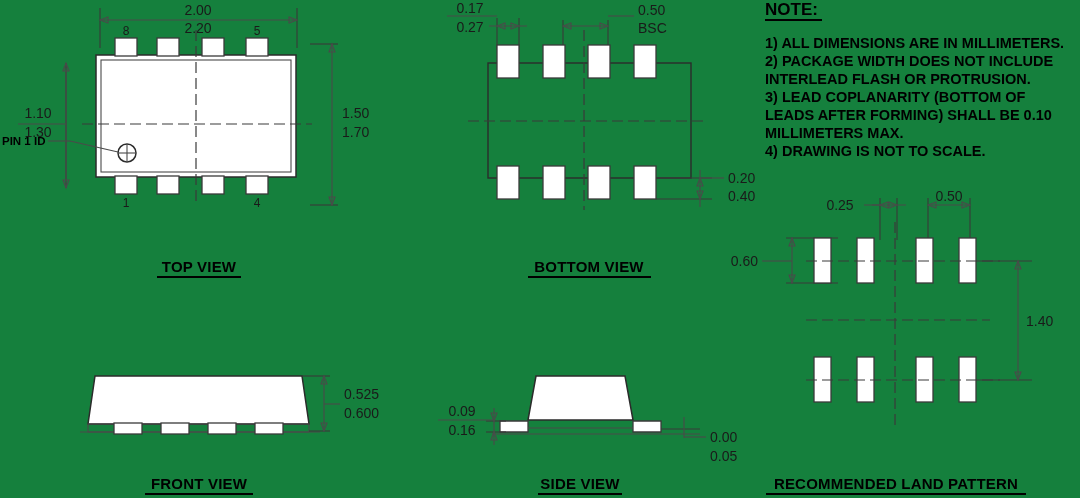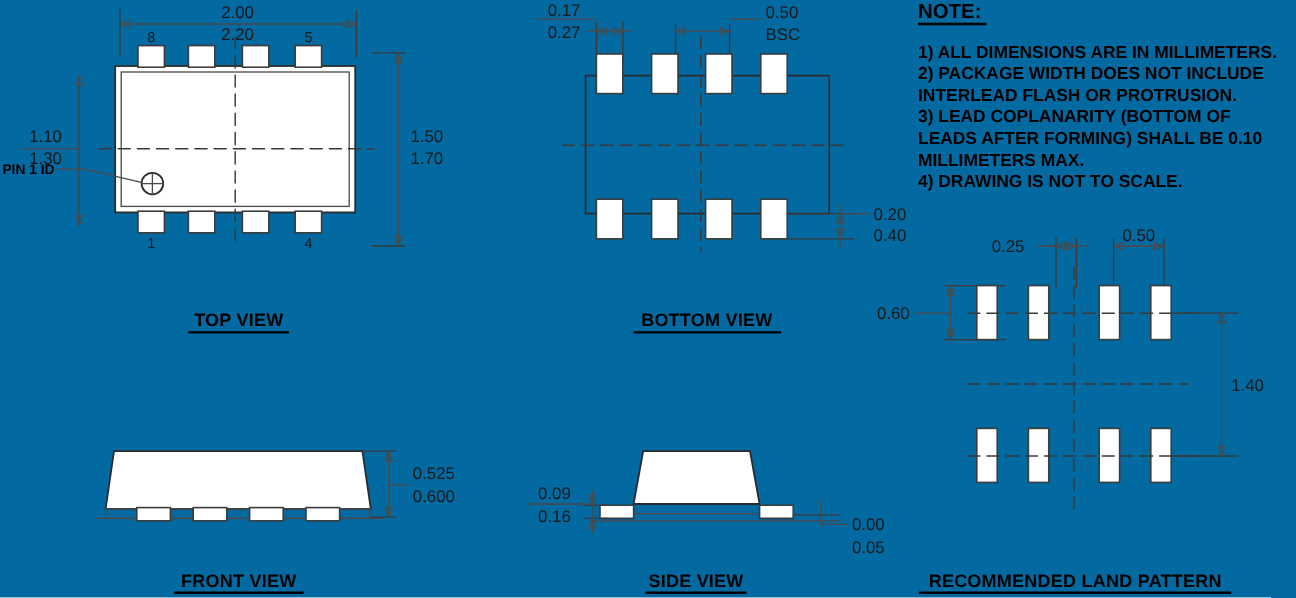--- a/index.html
+++ b/index.html
@@ -4,21 +4,21 @@
 <style>
   html, body {
     margin: 0;
     padding: 0;
     background: #ffffff;
   }
   #page {
     position: relative;
     width: 1080px;
     height: 498px;
-    background: #0369a1;
+    background: #15803d;
     font-family: "Liberation Sans", sans-serif;
     overflow: hidden;
     text-align: right;
   }
   svg { display: block; }
   .dimtext {
     font-family: "Liberation Sans", sans-serif;
     font-size: 14px;
     fill: #1a1a1a;
   }

